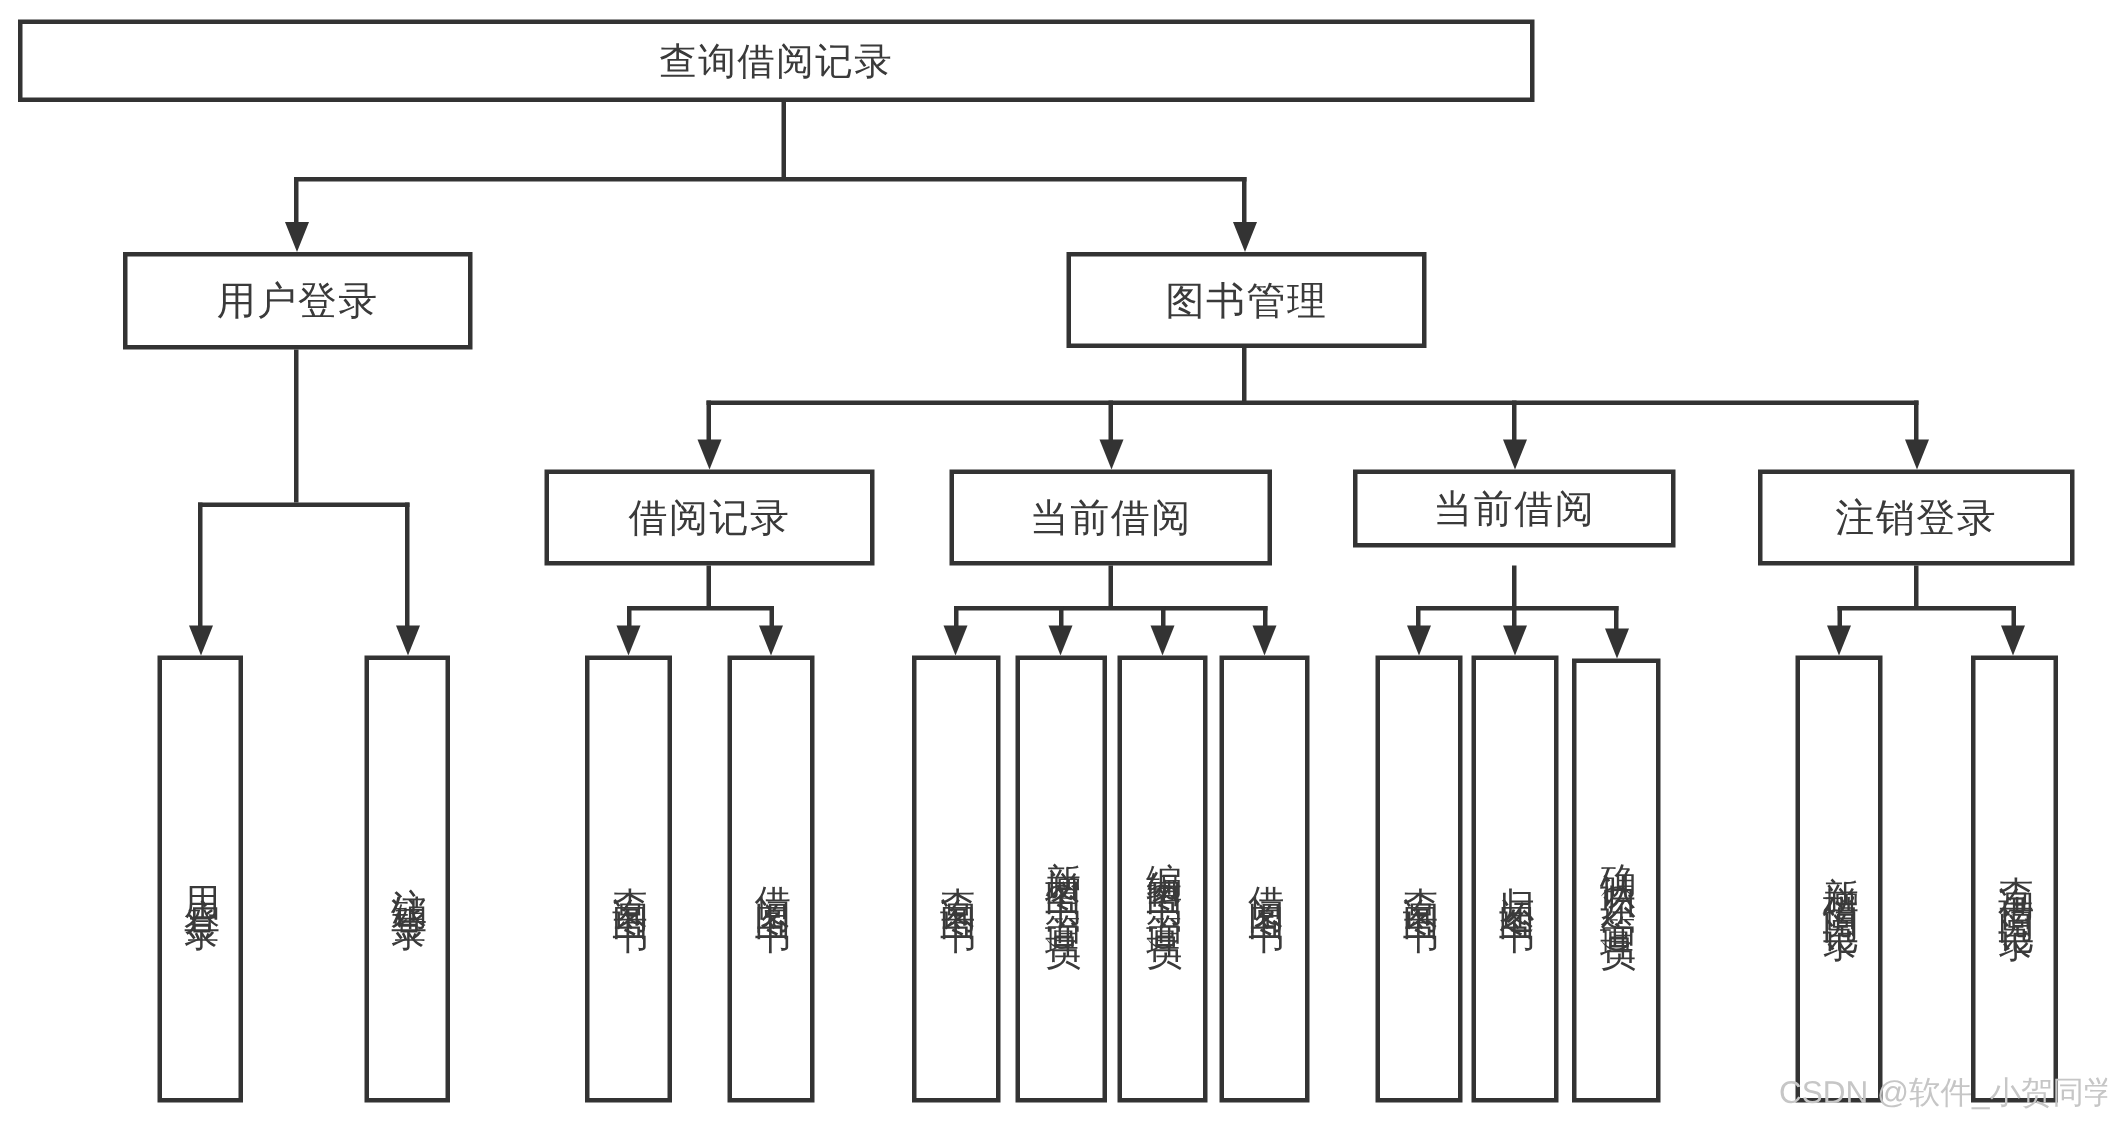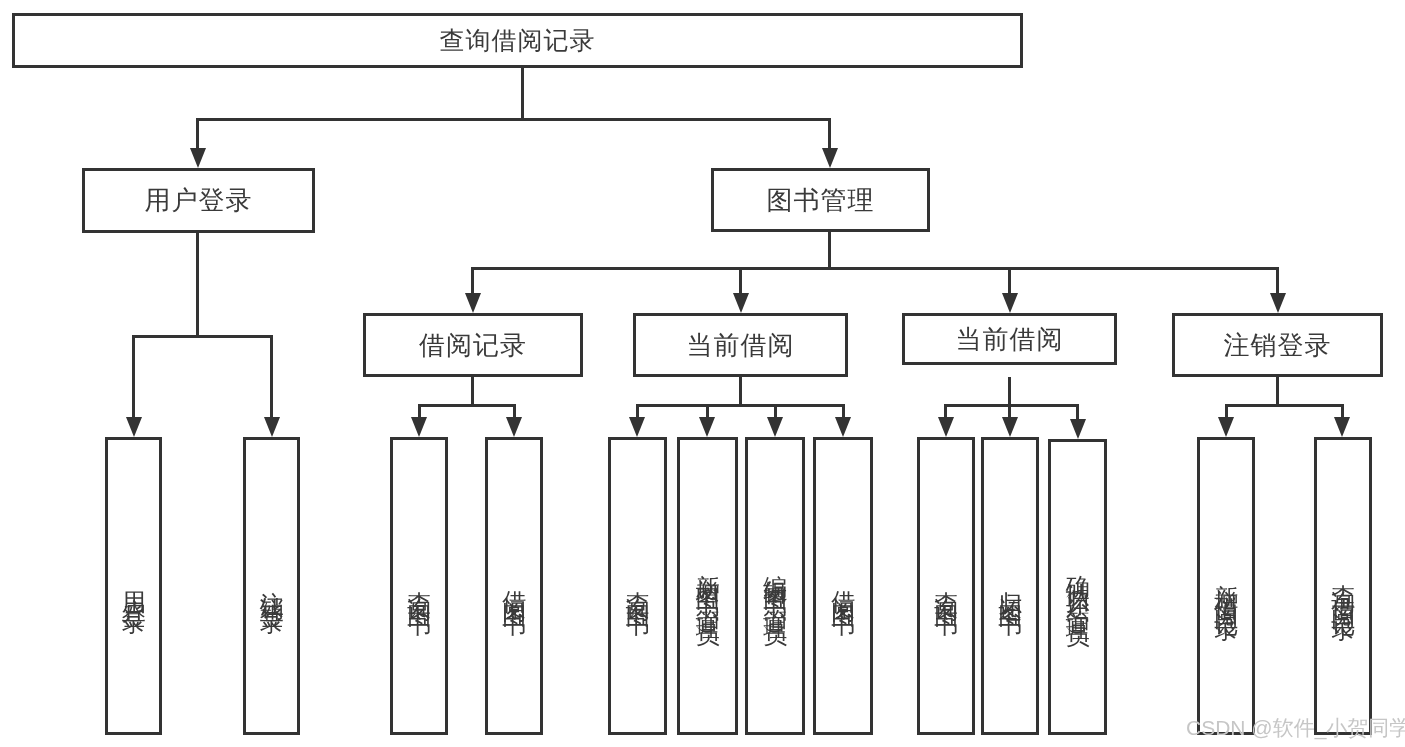--- a/index.html
+++ b/index.html
@@ -57,21 +57,21 @@
 <div id="canvas">
 
   <div class="node root" style="left:12px; top:13px; width:1011px; height:55px;">
     <span>查询借阅记录</span>
   </div>
 
   <div class="node lvl" style="left:82px; top:168px; width:233px; height:65px;">
     <span>用户登录</span>
   </div>
 
-  <div class="node lvl" style="left:711px; top:168px; width:219px; height:64px;">
+  <div class="node lvl" style="left:711px; top:168px; width:240px; height:64px;">
     <span>图书管理</span>
   </div>
 
   <div class="node lvl" style="left:363px; top:313px; width:220px; height:64px;">
     <span>借阅记录</span>
   </div>
 
   <div class="node lvl" style="left:633px; top:313px; width:215px; height:64px;">
     <span>当前借阅</span>
   </div>

